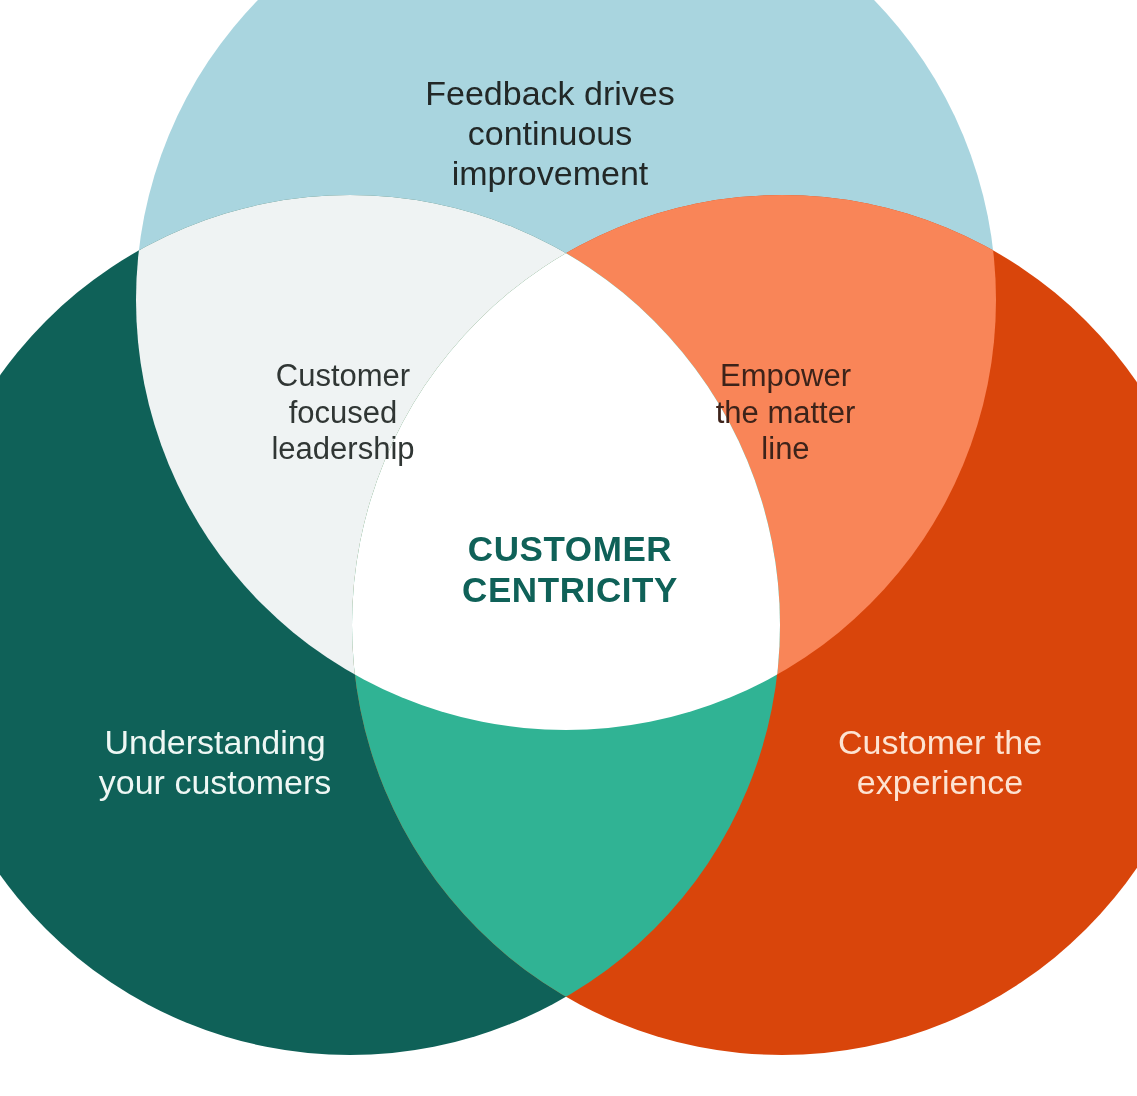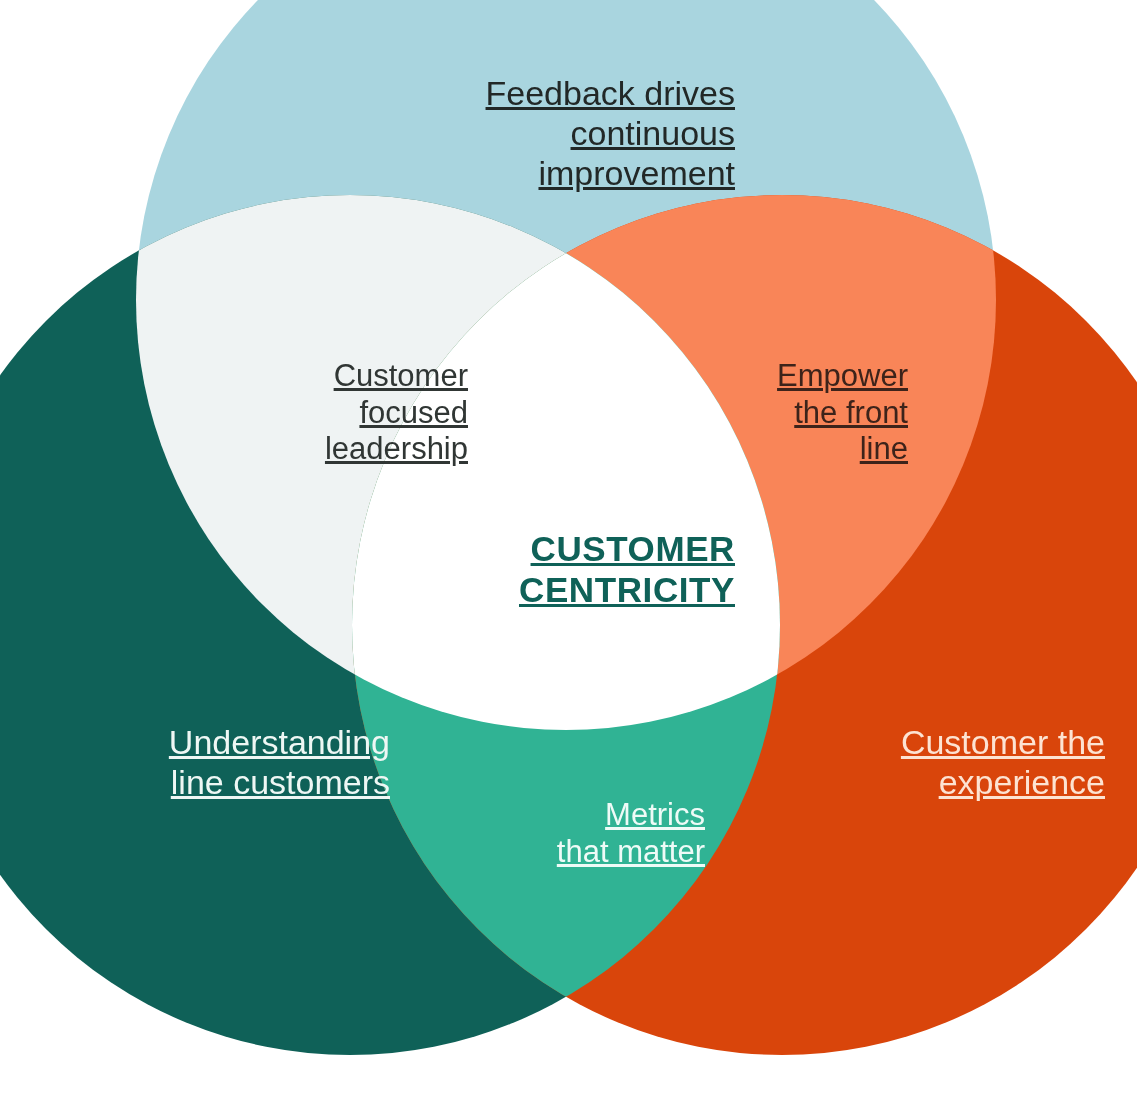--- a/index.html
+++ b/index.html
@@ -22,25 +22,24 @@
   svg.venn-svg {
     position: absolute;
     top: 0;
     left: 0;
     width: 1137px;
     height: 1096px;
     display: block;
   }
   .label {
     position: absolute;
-    text-align: right;
+    text-align: center;
     line-height: 1.18;
     white-space: pre-line;
     user-select: none;
-    text-decoration: underline;
   }
   .lbl-top {
     left: 365px;
     top: 73px;
     width: 370px;
     font-size: 34px;
     color: #222827;
     font-weight: 400;
   }
   .lbl-left {
@@ -129,27 +128,25 @@
       <g clip-path="url(#clip-teal)">
         <circle id="i-all" cx="782" cy="625" r="430" fill="#FFFFFF"></circle>
       </g>
     </g>
   </svg>
 
   <div class="label lbl-top" style="color: rgb(34, 40, 39);">Feedback drives
 continuous
 improvement</div>
   <div class="label lbl-left" style="color: rgb(238, 247, 244);">Understanding
-line customers</div>
+your customers</div>
   <div class="label lbl-right" style="color: rgb(253, 227, 210);">Customer the
 experience</div>
   <div class="label lbl-int-bt" style="color: rgb(48, 54, 52);">Customer
 focused
 leadership</div>
   <div class="label lbl-int-bo" style="color: rgb(61, 35, 26);">Empower
-the front
+the matter
 line</div>
-  <div class="label lbl-int-to" style="color: rgb(238, 251, 247);">Metrics
-that matter</div>
   <div class="label lbl-center" style="color: rgb(15, 97, 88);">CUSTOMER
 CENTRICITY</div>
 
 </div>
 
 </body></html>

